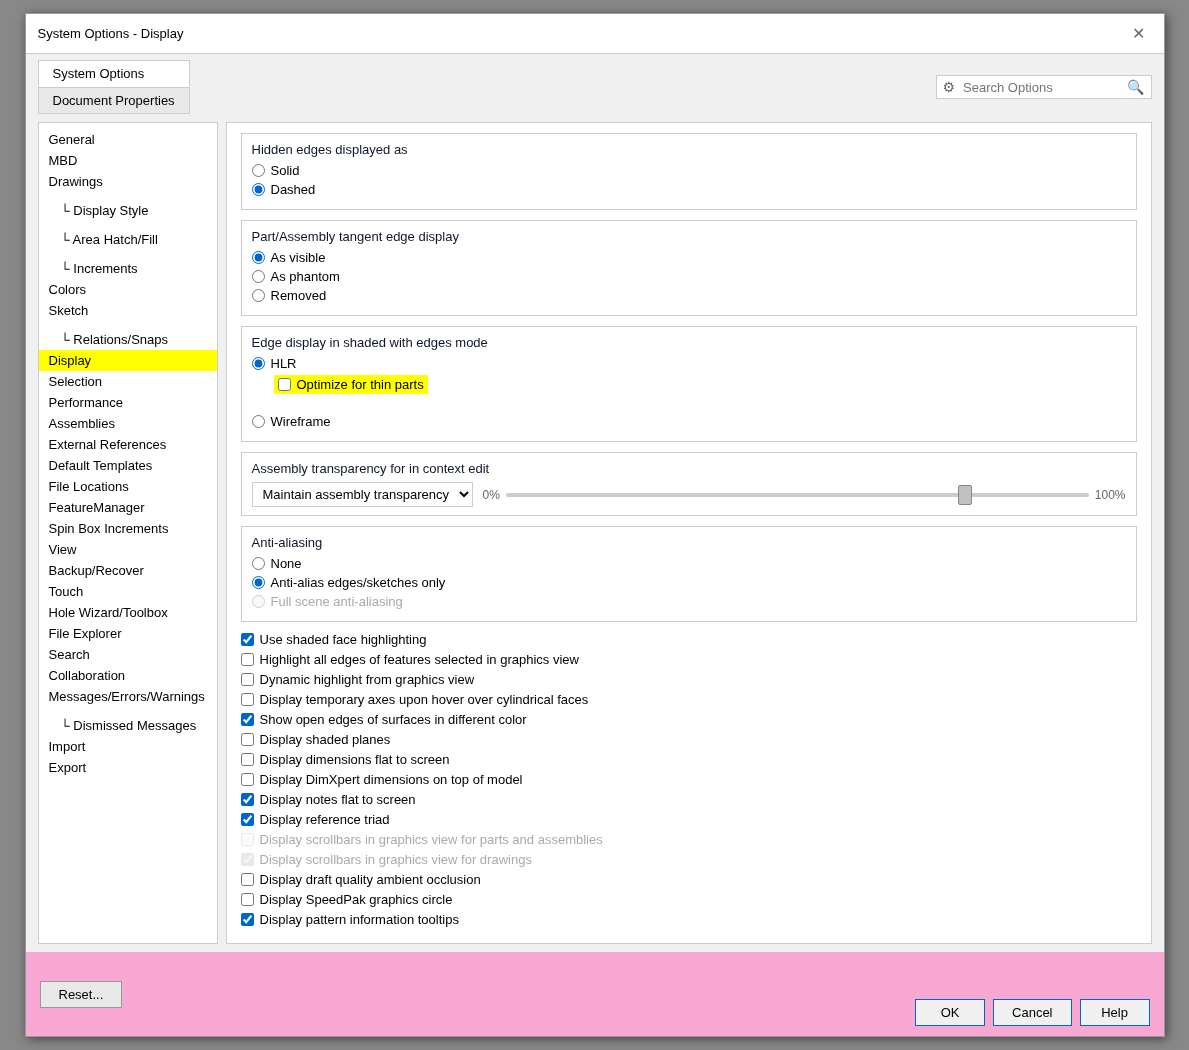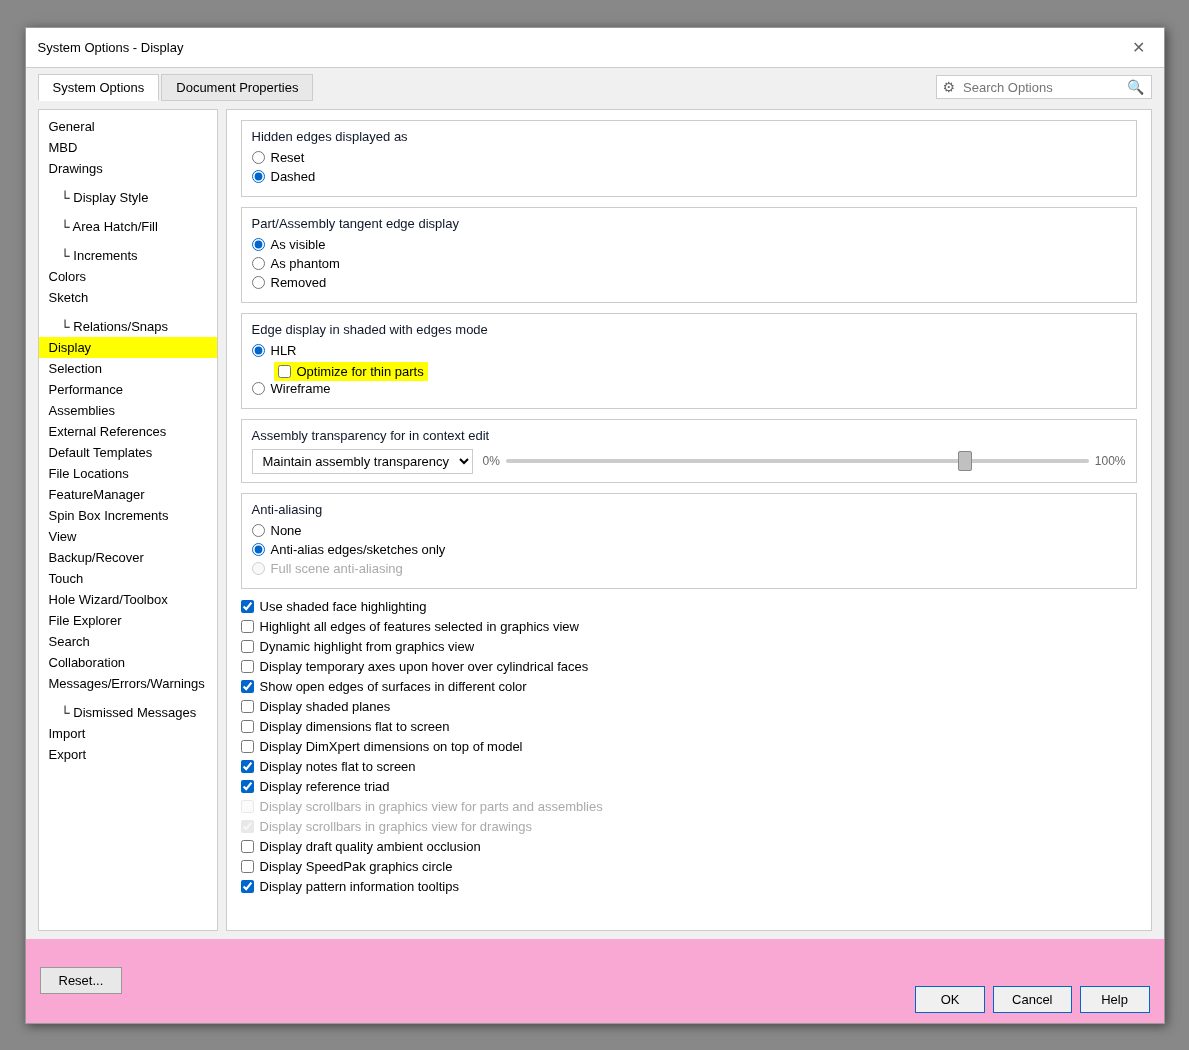--- a/index.html
+++ b/index.html
@@ -42,20 +42,21 @@
     .header-area {
       background: #f0f0f0;
       padding: 6px 12px 0 12px;
       display: flex;
       justify-content: space-between;
       align-items: center;
     }
     .tabs {
       display: flex;
       gap: 0;
+      flex-direction: column;
     }
     .tab {
       padding: 5px 14px;
       border: 1px solid #ccc;
       background: #e8e8e8;
       cursor: pointer;
       font-size: 13px;
       margin-right: 2px;
     }
     .tab.active {
@@ -164,21 +165,21 @@
     .checkbox-row.disabled {
       color: #aaa;
     }
     .checkbox-row.disabled input[type=checkbox] {
       opacity: 0.5;
     }
     .optimize-row {
       display: flex;
       gap: 6px;
       margin-left: 22px;
-      margin-bottom: 0;
+      margin-bottom: 20px;
       font-size: 13px;
       background: #ffff00;
       padding: 2px 4px;
       width: fit-content;
     }
     .assembly-transparency-row {
       display: flex;
       align-items: center;
       gap: 10px;
       margin-top: 6px;
@@ -303,21 +304,21 @@
         <div class="sidebar-item">Import</div>
         <div class="sidebar-item">Export</div>
       </div>
 
     <div class="content-area">
       <div class="content-scroll" id="content-container">
       <div class="section-box">
             <div class="section-label">Hidden edges displayed as</div>
             <div class="radio-row">
               <input type="radio" name="hidden-edges" style=""> 
-              <span>Reset</span>
+              <span>Solid</span>
             </div>
             <div class="radio-row">
               <input type="radio" name="hidden-edges" checked="" style=""> 
               <span>Dashed</span>
             </div>
           </div>
           <div class="section-box">
             <div class="section-label">Part/Assembly tangent edge display</div>
             <div class="radio-row">
               <input type="radio" name="tangent-edge" checked="" style=""> 

